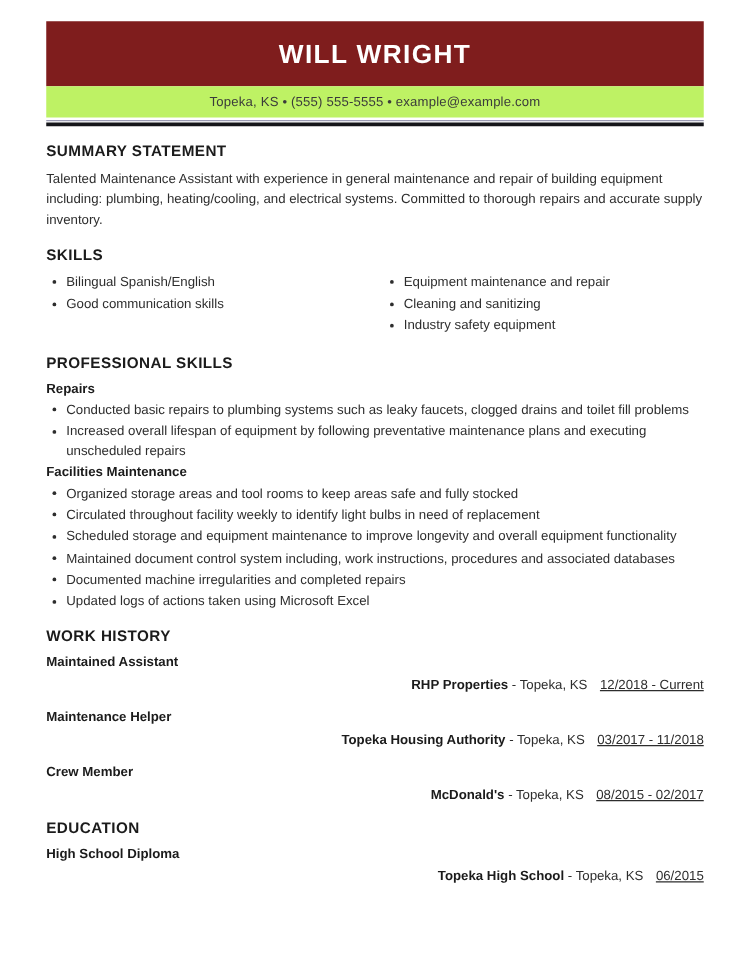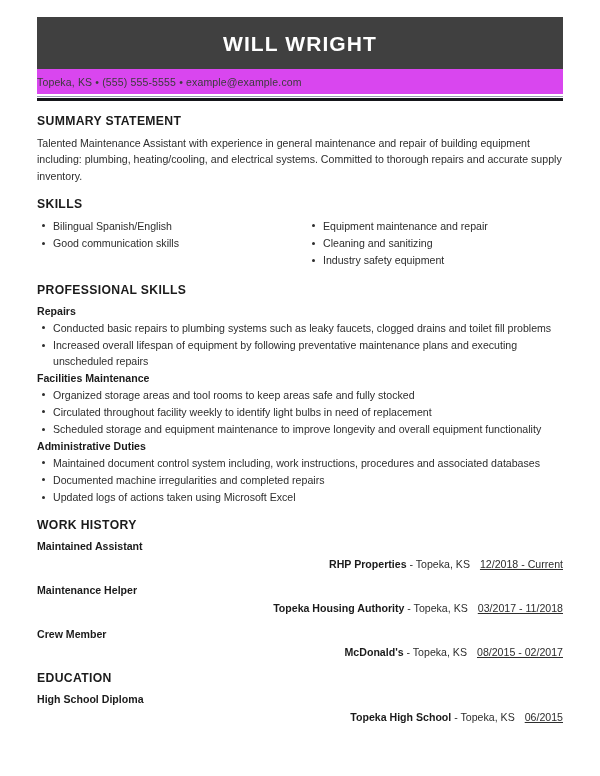--- a/index.html
+++ b/index.html
@@ -22,39 +22,39 @@
     box-sizing: border-box;
     padding: 0;
     overflow: hidden;
   }
 
   
   .header-block {
     margin: 17px 37px 0 37px;
   }
   .name-banner {
-    background: #404040;
+    background: #7f1d1d;
     height: 52px;
     display: flex;
     align-items: center;
     justify-content: center;
   }
   .name-banner .name {
     color: #ffffff;
     font-size: 21px;
     font-weight: bold;
     letter-spacing: 1.1px;
     line-height: 1;
   }
   .contact-bar {
-    background: #d946ef;
+    background: #bef264;
     height: 25px;
     display: flex;
     align-items: center;
-    justify-content: flex-start;
+    justify-content: center;
   }
   .contact-bar .contact {
     font-size: 10.5px;
     color: #3b3b3b;
     letter-spacing: 0.15px;
   }
   .rule-thin {
     height: 1px;
     background: #9c9cb4;
     margin: 2px 37px 0 37px;
@@ -230,21 +230,20 @@
       <div class="prof-group">
         <div class="subhead">Facilities Maintenance</div>
         <ul class="bullets">
           <li>Organized storage areas and tool rooms to keep areas safe and fully stocked</li>
           <li>Circulated throughout facility weekly to identify light bulbs in need of replacement</li>
           <li>Scheduled storage and equipment maintenance to improve longevity and overall equipment functionality</li>
         </ul>
       </div>
 
       <div class="prof-group">
-        <div class="subhead">Administrative Duties</div>
         <ul class="bullets">
           <li>Maintained document control system including, work instructions, procedures and associated databases</li>
           <li>Documented machine irregularities and completed repairs</li>
           <li>Updated logs of actions taken using Microsoft Excel</li>
         </ul>
       </div>
     </div>
 
     <div class="section work-section mt-space">
       <div class="section-title">WORK HISTORY</div>

